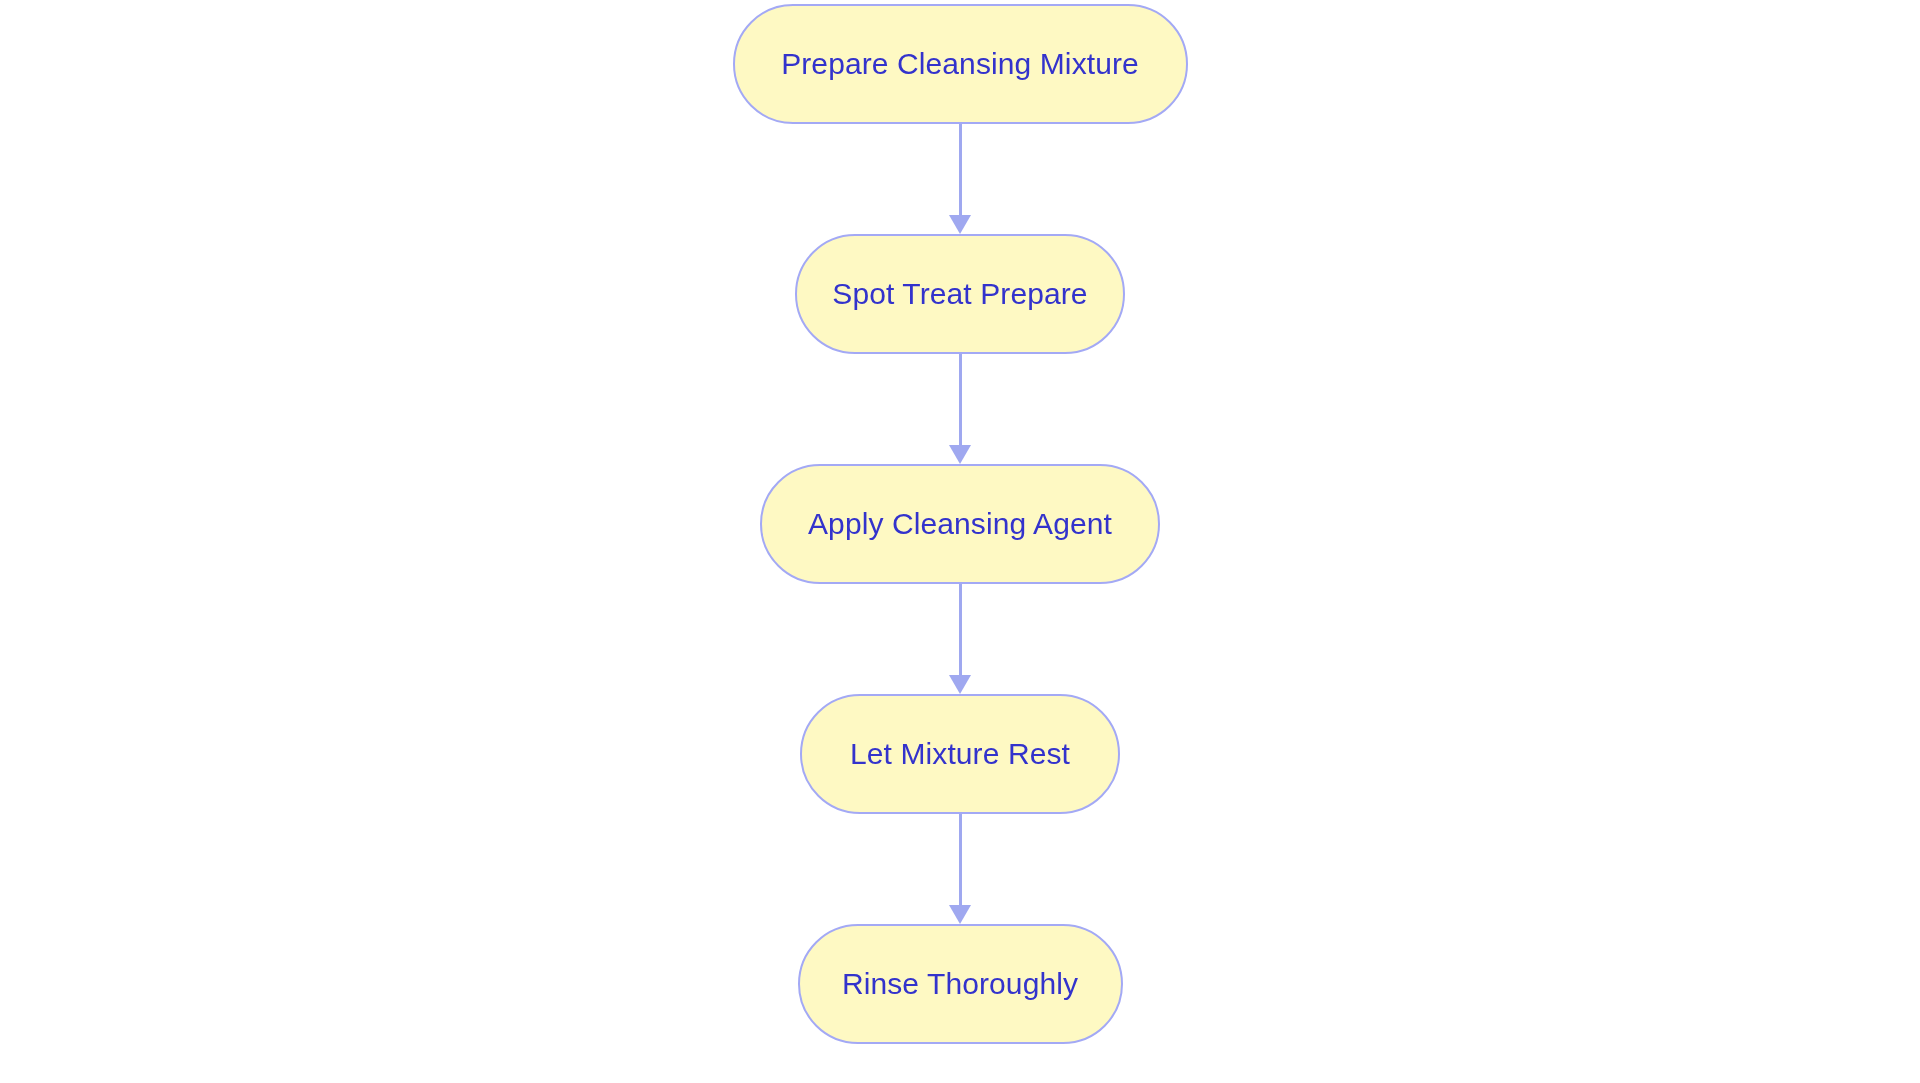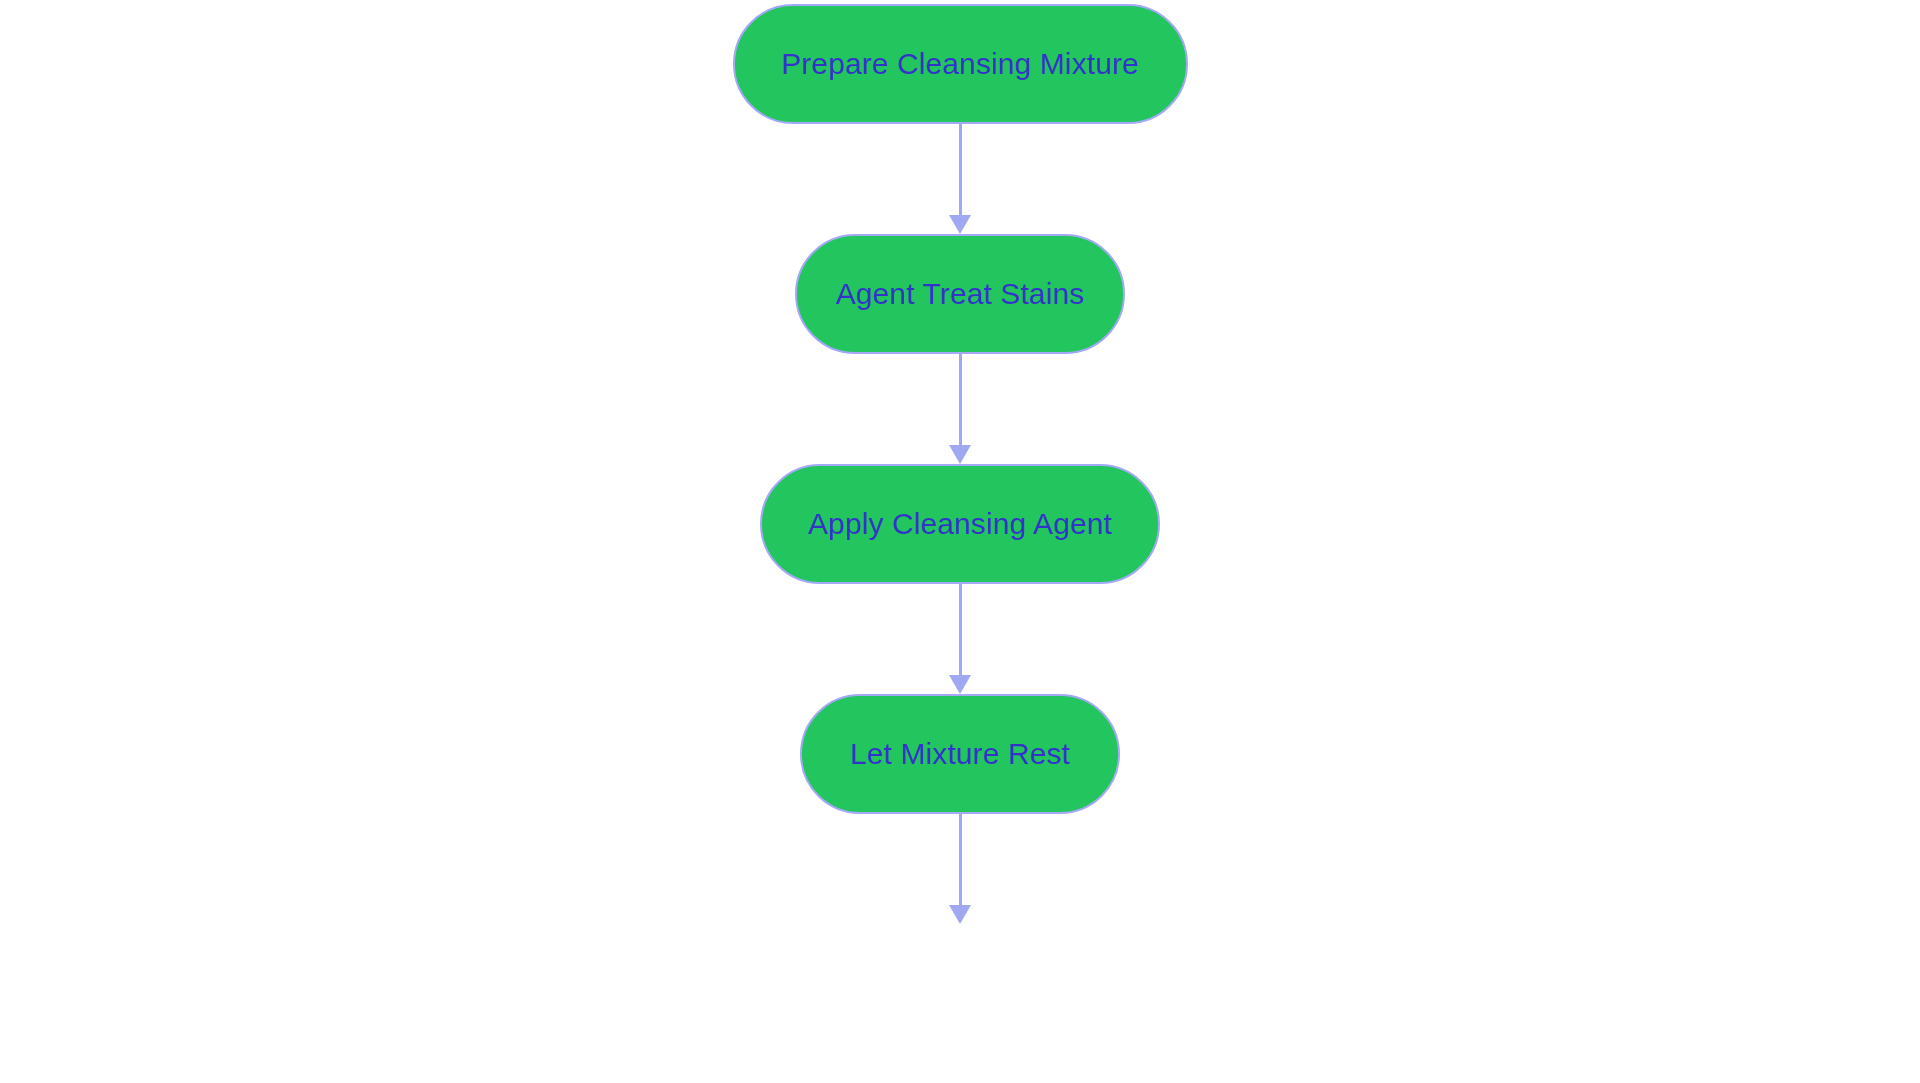--- a/index.html
+++ b/index.html
@@ -24,21 +24,21 @@
     flex-direction: column;
     align-items: center;
   }
 
   
   .node {
     position: relative;
     box-sizing: border-box;
     height: 120px;
     border-radius: 60px;
-    background: #22c55e;
+    background: #fef9c3;
     border: 2px solid #a3a9f5;
     display: flex;
     align-items: center;
     justify-content: center;
     padding: 18px 46px;
     flex: 0 0 auto;
   }
 
   .node-label {
     font-family: "Liberation Sans", sans-serif;
@@ -101,21 +101,21 @@
     </div>
   </div>
 
   <div class="connector gap-0">
     <div class="connector-line"></div>
     <div class="connector-head"></div>
   </div>
 
   <div class="step-1">
     <div class="node">
-      <span class="node-label">Agent Treat Stains</span>
+      <span class="node-label">Spot Treat Prepare</span>
     </div>
   </div>
 
   <div class="connector gap-1">
     <div class="connector-line"></div>
     <div class="connector-head"></div>
   </div>
 
   <div class="step-2">
     <div class="node">
@@ -132,14 +132,19 @@
     <div class="node">
       <span class="node-label">Let Mixture Rest</span>
     </div>
   </div>
 
   <div class="connector gap-3">
     <div class="connector-line"></div>
     <div class="connector-head"></div>
   </div>
 
+  <div class="step-4">
+    <div class="node">
+      <span class="node-label">Rinse Thoroughly</span>
+    </div>
+  </div>
 
 </div>
 
 </body></html>

